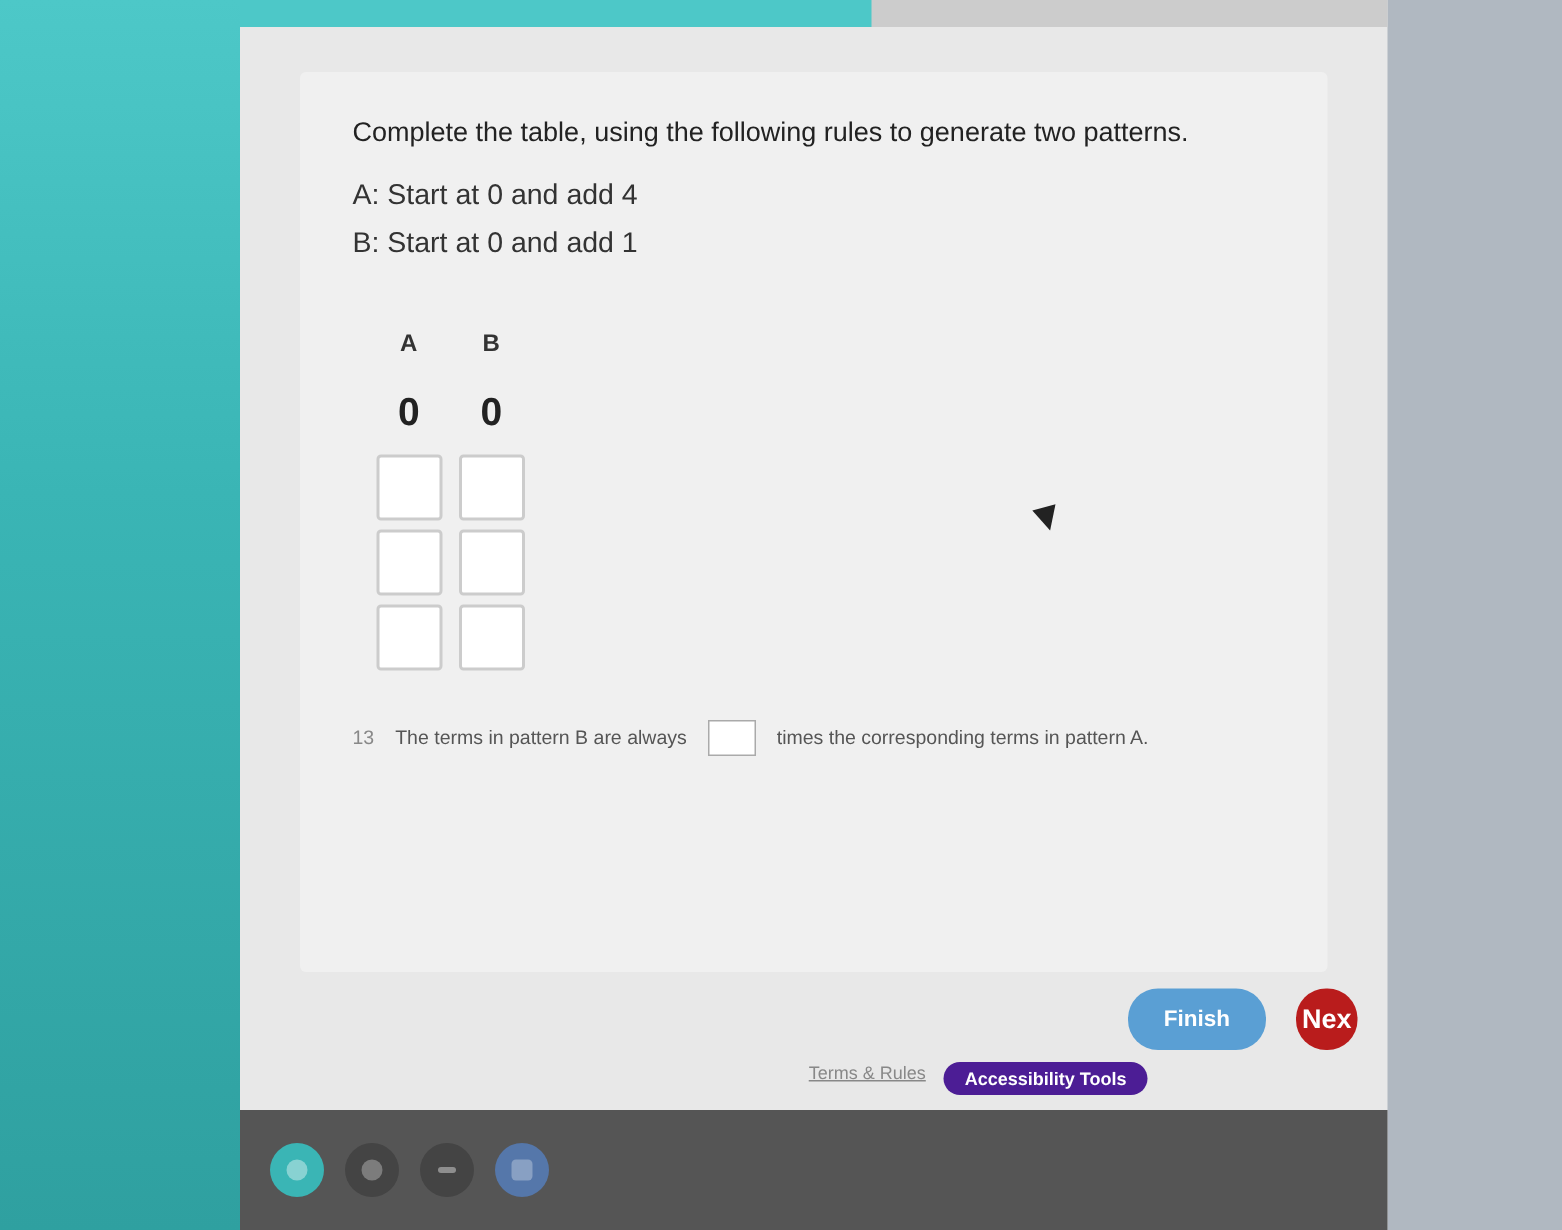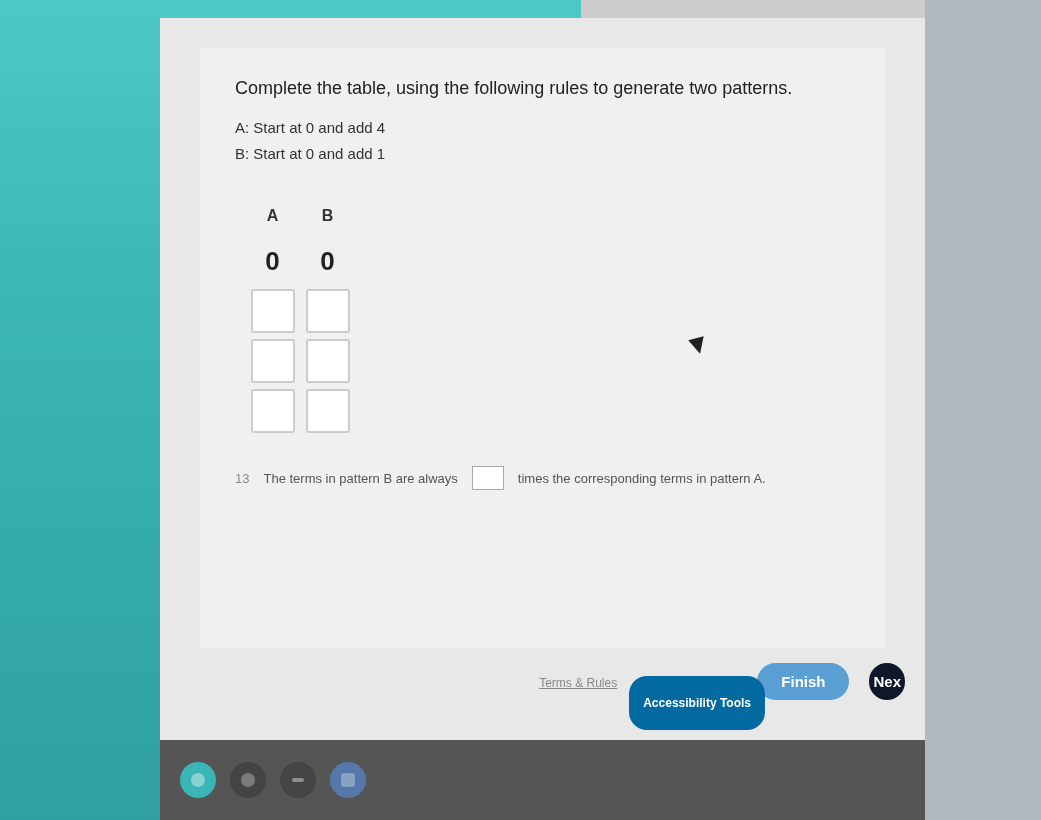--- a/index.html
+++ b/index.html
@@ -57,21 +57,21 @@
     }
 
     .instruction-title {
       font-size: 18px;
       font-weight: normal;
       color: #222;
       margin-bottom: 16px;
     }
 
     .rules {
-      font-size: 15px;
+      font-size: 19px;
       color: #333;
       line-height: 1.7;
       margin-bottom: 30px;
     }
 
     
     .table-container {
       margin-left: 10px;
       margin-bottom: 30px;
     }
@@ -161,26 +161,26 @@
       color: #fff;
       border: none;
       border-radius: 20px;
       padding: 10px 24px;
       font-size: 15px;
       font-weight: bold;
       cursor: pointer;
     }
 
     .btn-next {
-      background: #0f172a;
+      background: #b91c1c;
       color: #fff;
       border: none;
       border-radius: 20px;
       padding: 10px 4px;
-      font-size: 15px;
+      font-size: 18px;
       font-weight: bold;
       cursor: pointer;
     }
 
     
     .bottom-bar {
       position: absolute;
       bottom: 0;
       left: 0;
       width: 100%;
@@ -217,25 +217,25 @@
     }
 
     .footer-link {
       font-size: 12px;
       color: #888;
       text-decoration: underline;
       cursor: pointer;
     }
 
     .btn-accessibility {
-      background: #0369a1;
+      background: #4c1d95;
       color: #fff;
       border: none;
       border-radius: 18px;
-      padding: 20px 14px;
+      padding: 4px 14px;
       font-size: 12px;
       font-weight: bold;
       cursor: pointer;
     }
 
     
     .signout-area {
       position: absolute;
       bottom: 38px;
       right: 40px;

